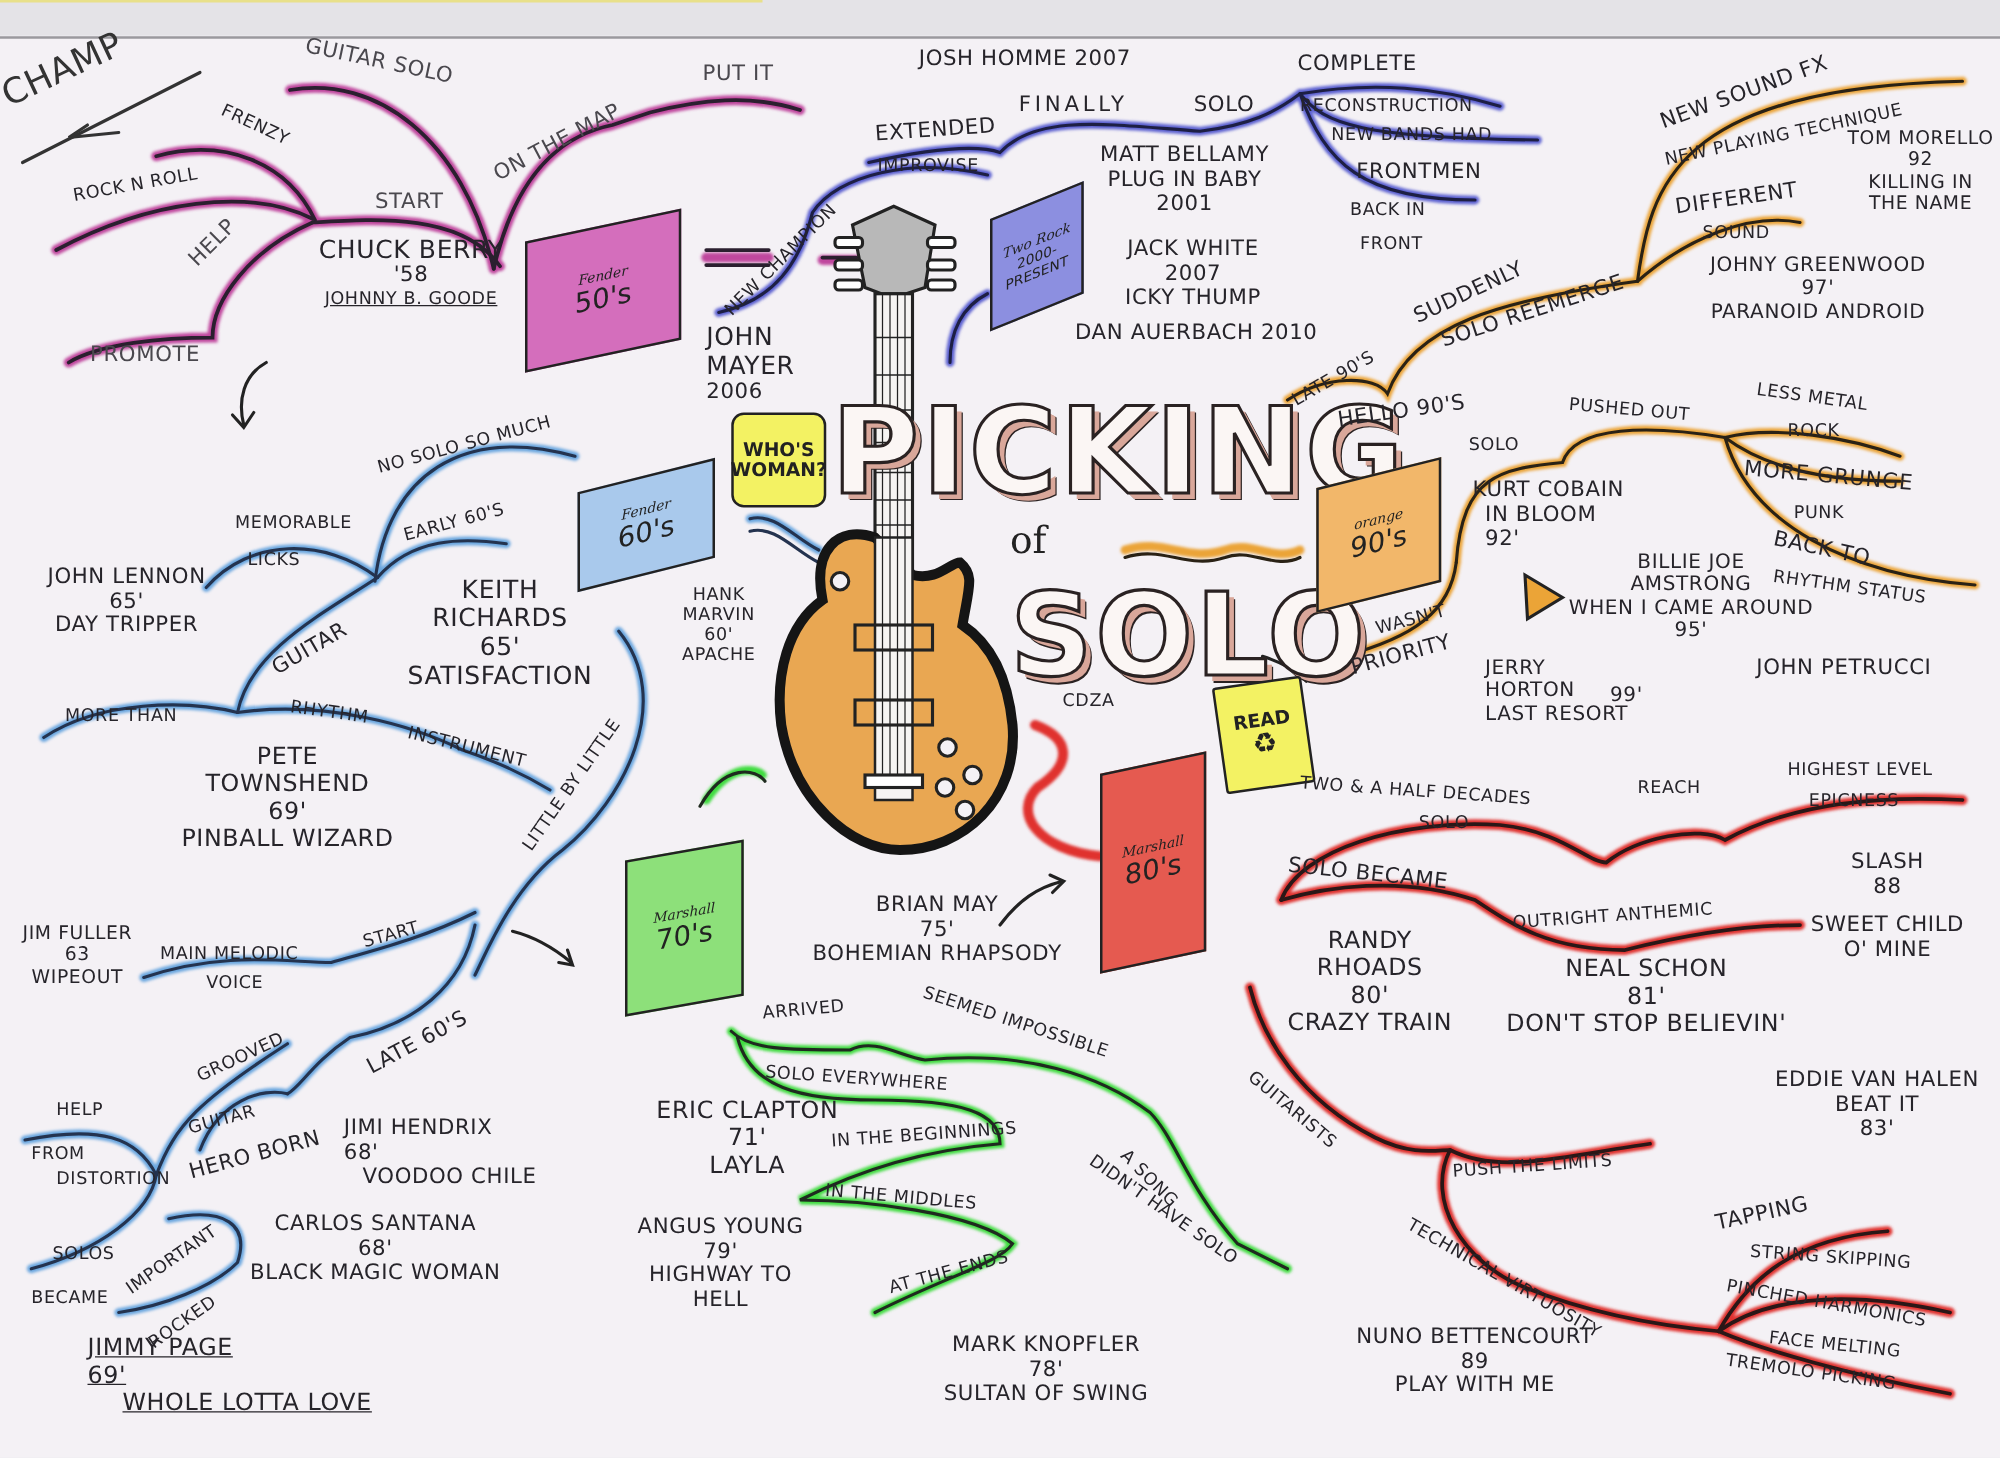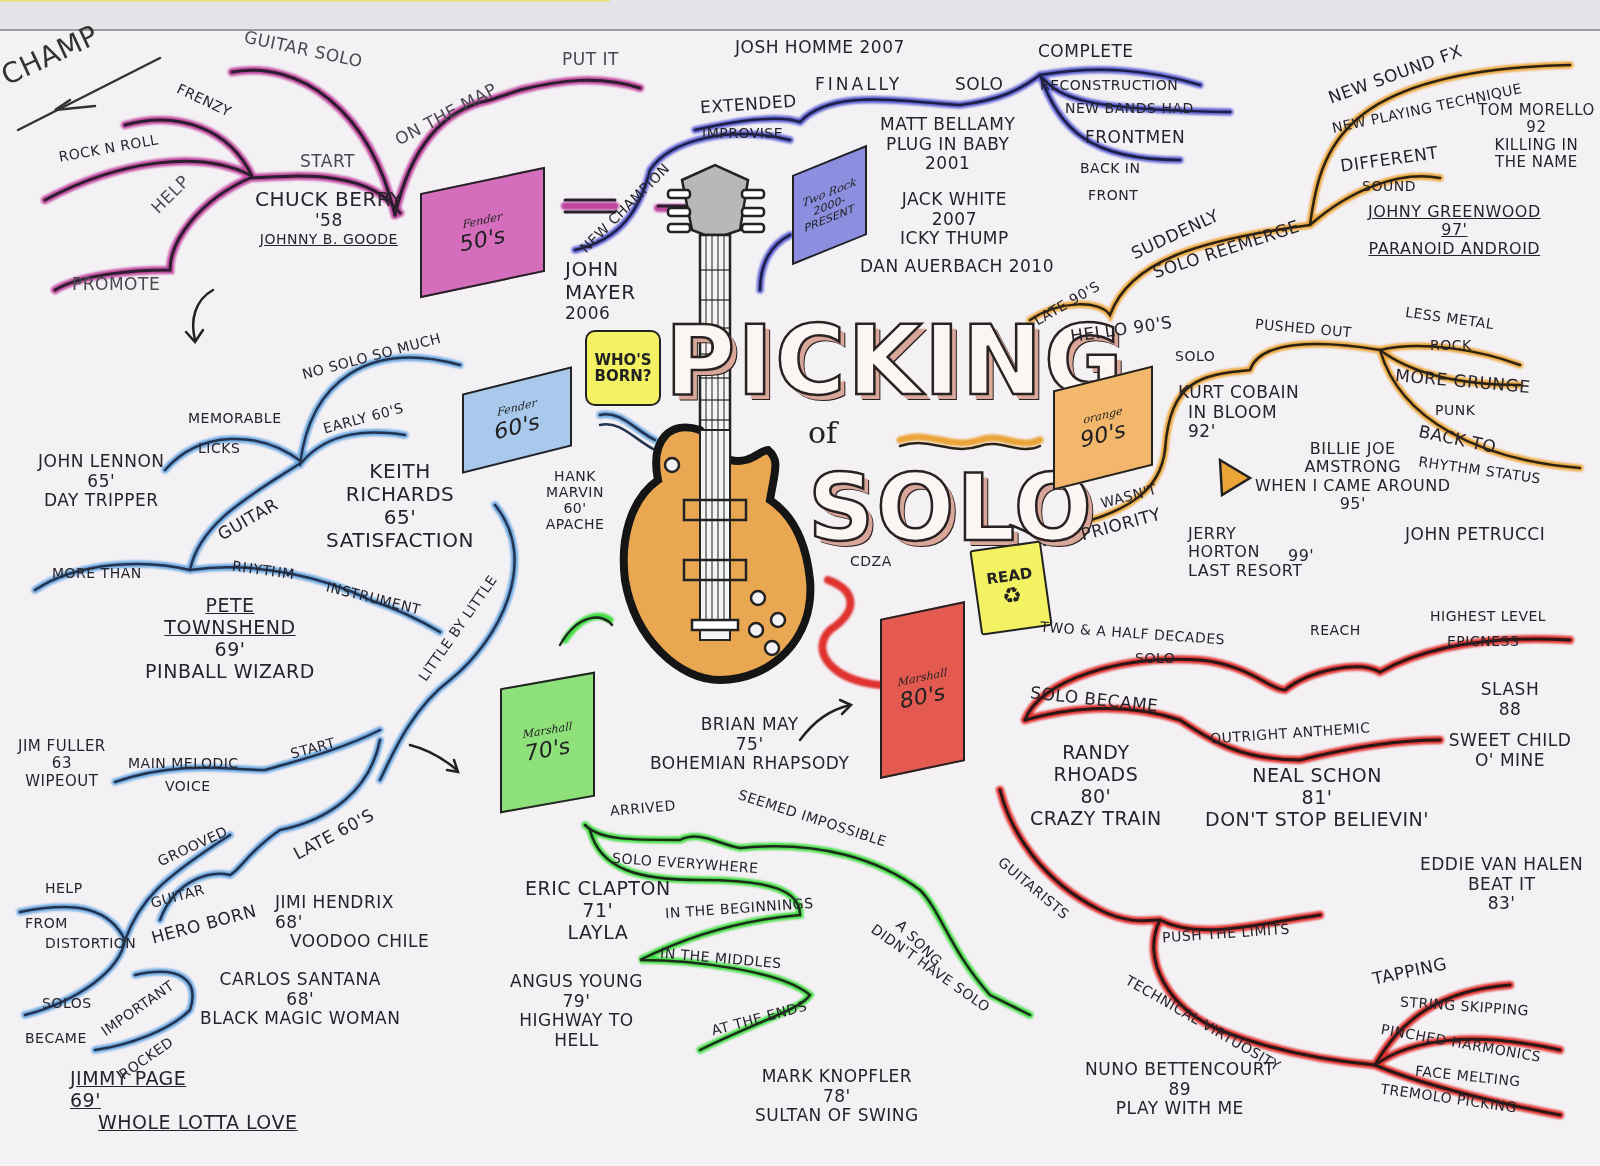--- a/index.html
+++ b/index.html
@@ -259,21 +259,21 @@
 </svg>
 
 <div class="title-word" style="left:665px; top:305px; font-size:96px;">PICKING</div>
 <div class="of-word" style="left:808px; top:415px;">of</div>
 <div class="title-word" style="left:808px; top:455px; font-size:92px;">SOLO</div>
 <div class="lbl sm" style="left:850px; top:553px;">CDZA</div>
 
 <div class="lbl lg" style="left:10px; top:60px; font-size:28px; transform:rotate(-25deg); transform-origin:left bottom; color:#333;">CHAMP</div>
 
 <div class="bubble" style="left:585px; top:330px; width:72px; height:72px;">
-  <span>WHO'S BORN?</span>
+  <span>WHO'S WOMAN?</span>
 </div>
 <div class="bubble" style="left:975px; top:545px; width:68px; height:82px; border-radius:3px; transform:rotate(-8deg); flex-direction:column;">
   <span>READ</span>
   <span style="font-size:22px; font-weight:normal;">♻</span>
 </div>
 
 <div class="amp" style="left:420px; top:180px; width:125px; height:105px; background:#d46ebc; transform:skewY(-12deg);">
   <span class="brand">Fender</span>
   <span class="dec">50's</span>
 </div>
@@ -340,21 +340,21 @@
   <span>JOHN LENNON</span>
   <span>65'</span>
   <span>DAY TRIPPER</span>
 </div>
 <div class="lbl c multi" style="left:320px; top:460px; font-size:20px;">
   <span style="white-space:normal; width:160px;">KEITH RICHARDS</span>
   <span>65'</span>
   <span>SATISFACTION</span>
 </div>
 <div class="lbl c multi" style="left:140px; top:595px; font-size:19px;">
-  <span style="white-space:normal; width:180px; margin:auto;text-decoration:underline;">PETE TOWNSHEND</span>
+  <span style="white-space:normal; width:180px; margin:auto;">PETE TOWNSHEND</span>
   <span>69'</span>
   <span>PINBALL WIZARD</span>
 </div>
 <div class="lbl c multi" style="left:18px; top:738px; font-size:15px;">
   <span>JIM FULLER</span>
   <span>63</span>
   <span>WIPEOUT</span>
 </div>
 <div class="lbl multi" style="left:275px; top:893px;">
   <span>
@@ -488,21 +488,21 @@
   <span style="white-space:normal; width:80px;">JERRY HORTON</span>
   <span style="position:absolute; left:100px; top:22px;">99'</span>
   <span>LAST RESORT</span>
 </div>
 <div class="lbl" style="left:1405px; top:525px;">JOHN PETRUCCI</div>
 <div class="lbl c multi" style="left:1478px; top:102px; font-size:15px;">
   <span>TOM MORELLO</span>
   <span>92</span>
   <span style="white-space:normal; width:100px; margin:auto;">KILLING IN THE NAME</span>
 </div>
-<div class="lbl c multi" style="left:1368px; top:203px; font-size:16px;text-decoration:underline;">
+<div class="lbl c multi" style="left:1368px; top:203px; font-size:16px;">
   <span>JOHNY GREENWOOD</span>
   <span>97'</span>
   <span>PARANOID ANDROID</span>
 </div>
 
 <div class="lbl sm" style="left:565px; top:200px; transform:rotate(-45deg);">NEW CHAMPION</div>
 <div class="lbl" style="left:700px; top:95px; transform:rotate(-4deg);">EXTENDED</div>
 <div class="lbl sm" style="left:702px; top:125px;">IMPROVISE</div>
 <div class="lbl" style="left:815px; top:75px; letter-spacing:3px;">FINALLY</div>
 <div class="lbl" style="left:955px; top:75px;">SOLO</div>

